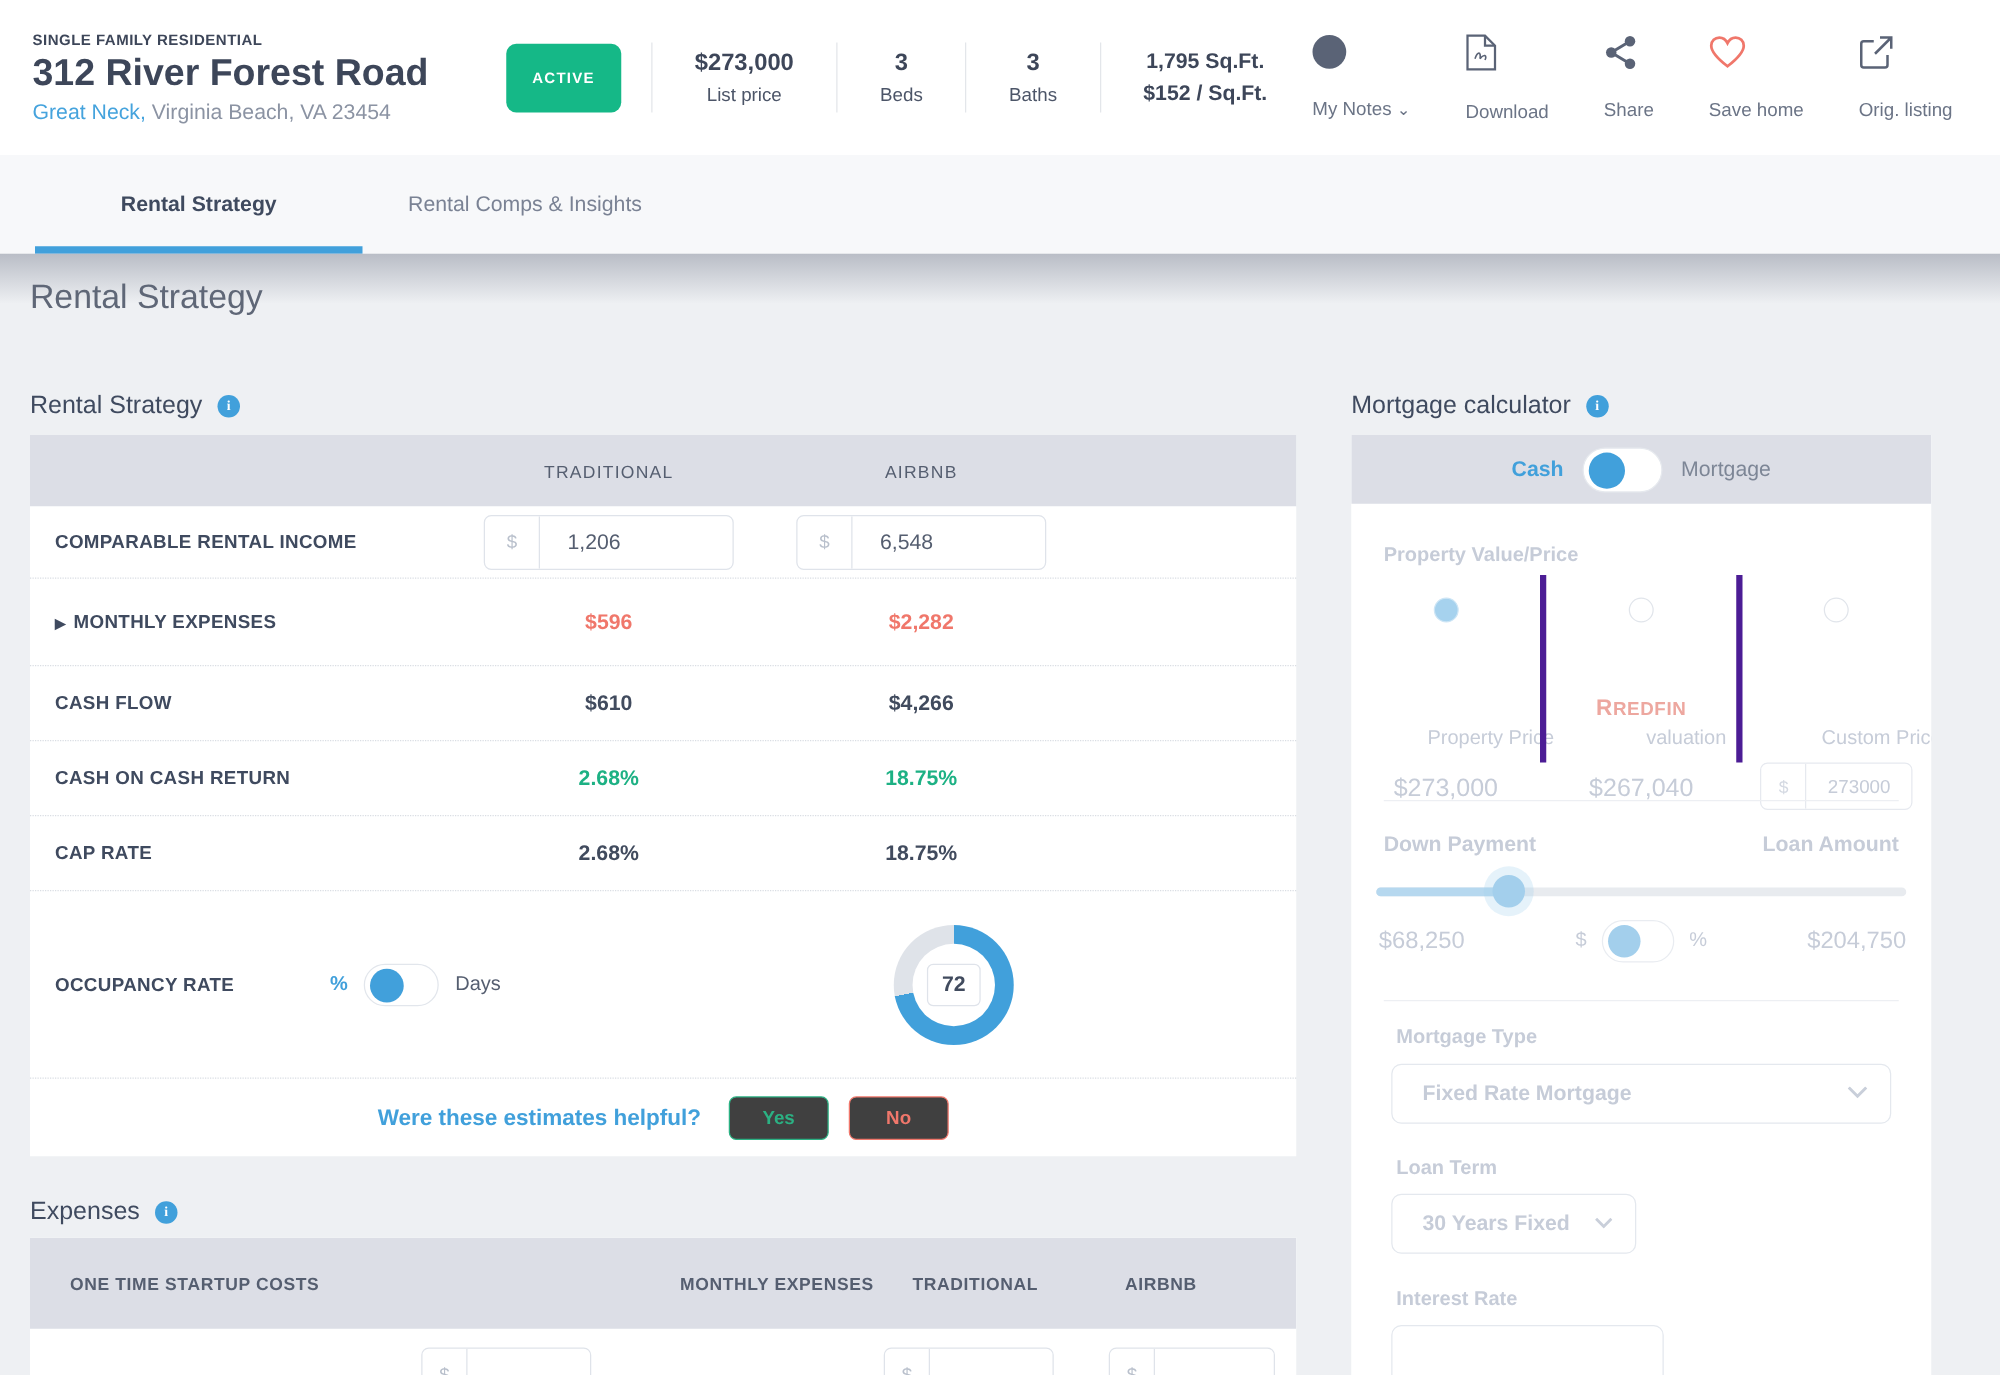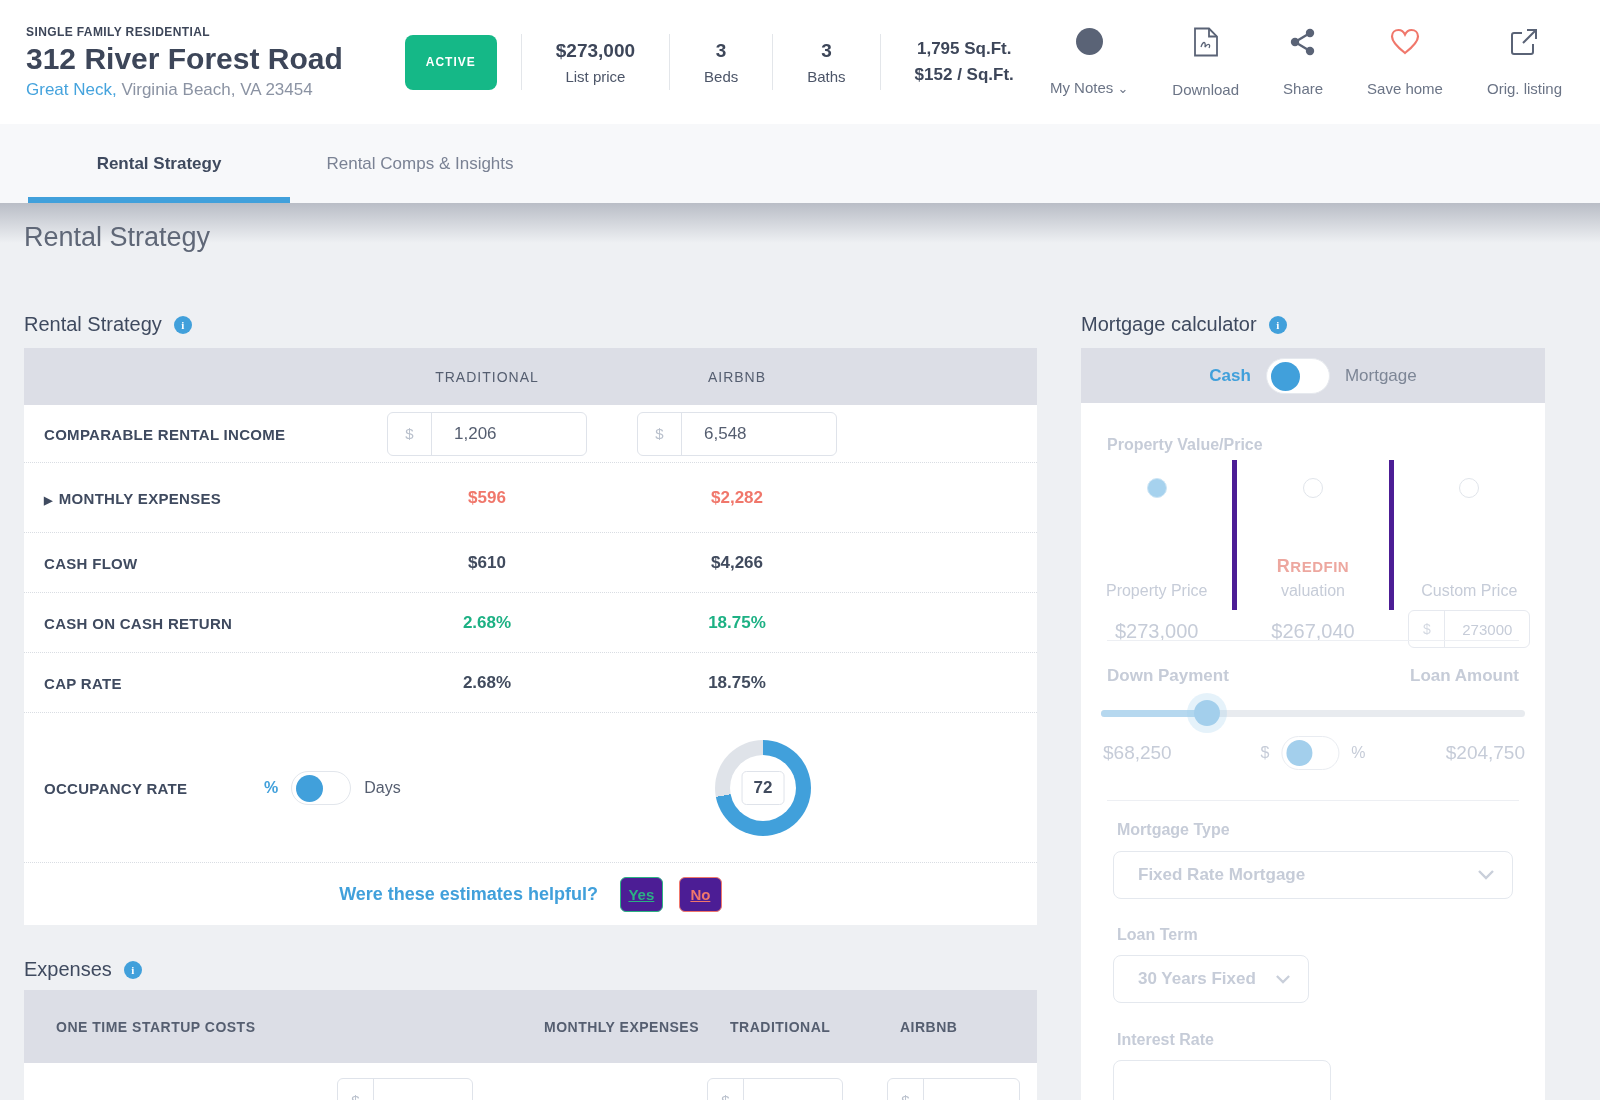--- a/index.html
+++ b/index.html
@@ -15,21 +15,21 @@
   .prop-loc .hood { color:#45a3dd; }
   .badge { background:#15b887; color:#fff; font-size:12px; font-weight:bold; letter-spacing:1px;
     border-radius:8px; width:92px; height:55px; display:flex; align-items:center; justify-content:center;
     margin-left:62px; }
   .vdiv { width:1px; height:56px; background:#e3e6ea; margin:0 24px; }
   .stat { text-align:center; padding:0 10px; }
   .stat .v { font-size:19px; font-weight:bold; color:#3d4659; }
   .stat .l { font-size:15px; color:#4c5568; margin-top:6px; }
   .stat.sq .v, .stat.sq .l { font-weight:bold; font-size:17px; color:#3d4659; }
   .actions { margin-left:auto; display:flex; align-items:center; gap:44px; padding-right:38px; }
-  .action { display:flex; flex-direction:column; align-items:center; gap:24px; cursor:pointer; }
+  .action { display:flex; flex-direction:column; gap:24px; cursor:pointer; }
   .action .lbl { font-size:15px; color:#6b7486; white-space:nowrap; }
   .notes-dot { width:27px; height:27px; border-radius:50%; background:#5a6376; }
   .chev-sm { font-size:13px; color:#6b7486; }
 
   
   .tabbar { position:absolute; top:124px; left:0; width:1600px; height:79px; background:#f7f8fa; }
   .tab { position:absolute; top:0; height:79px; display:flex; align-items:center; justify-content:center;
     font-size:17px; cursor:pointer; }
   .tab-1 { left:28px; width:262px; font-weight:bold; color:#3f4a5f; }
   .tab-1::after { content:''; position:absolute; left:0; bottom:0; width:100%; height:6px; background:#41a0db; }
@@ -77,22 +77,22 @@
   .donut { position:absolute; top:50%; transform:translateY(-50%); width:96px; height:96px; border-radius:50%; }
   .donut::before { content:''; position:absolute; inset:15px; background:#fff; border-radius:50%; }
   .donut .num { position:absolute; top:50%; left:50%; transform:translate(-50%,-50%);
     background:#fff; border:1px solid #dfe3ea; border-radius:5px; padding:6px 11px;
     font-size:17px; font-weight:bold; color:#414b5e; z-index:2; }
   .donut-trad { left:415px; } .donut-air { left:691px; }
 
   .feedback { position:absolute; left:0; top:514px; width:100%; height:63px; border-top:1px dotted #d9dde3;
     display:flex; align-items:center; justify-content:center; gap:16px; }
   .fb-q { color:#41a0db; font-size:18px; font-weight:bold; margin-right:6px; }
-  .fb-btn { width:43px; height:35px; border-radius:6px; background:#4c1d95; font-size:15px; font-weight:bold;
-    display:flex; align-items:center; justify-content:center; cursor:pointer;text-decoration:underline; }
+  .fb-btn { width:80px; height:35px; border-radius:6px; background:#404040; font-size:15px; font-weight:bold;
+    display:flex; align-items:center; justify-content:center; cursor:pointer; }
   .fb-yes { border:1.5px solid #2bb183; color:#2bb183; }
   .fb-no { border:1.5px solid #f0776b; color:#f0776b; }
 
   
   .expenses-card { left:24px; top:990px; width:1013px; height:110px; overflow:hidden; }
   .exp-head { position:absolute; top:0; left:0; width:100%; height:73px; background:#dcdee6; }
   .exp-head .h { position:absolute; top:50%; transform:translateY(-50%); font-size:14px; letter-spacing:.5px;
     color:#555e70; font-weight:bold; white-space:nowrap; }
   .eh-0 { left:20px;margin-left:12px; } .eh-1 { left:520px; } .eh-2 { left:706px; } .eh-3 { left:876px; }
   .exp-inp { position:absolute; top:88px; height:44px; border:1px solid #dfe3ea; border-radius:6px;
@@ -113,21 +113,21 @@
   .pv-title { position:absolute; left:26px; top:88px; font-size:16px; font-weight:bold; }
   .pv-cols { position:absolute; left:0; top:112px; width:100%; height:150px; display:flex; }
   .pv-col { flex:1; position:relative; text-align:center; }
   .pv-col + .pv-col { border-left:5px solid #4c1d95; }
   .radio { width:20px; height:20px; border-radius:50%; border:1.5px solid #e1e5eb; background:#fff;
     position:absolute; left:50%; transform:translateX(-50%); top:18px; cursor:pointer; }
   .radio.sel { background:#a6d2ee; border-color:#cde5f5; }
   .pv-brand { position:absolute; top:96px; width:100%; color:#eda79f; font-weight:bold; font-size:15px;
     letter-spacing:.5px; }
   .pv-brand .big { font-size:18px; }
-  .pv-label { position:absolute; top:122px; width:100%; font-size:16px; }
+  .pv-label { position:absolute; top:122px; width:100%; font-size:16px;margin-left:36px; }
   .pv-value { position:absolute; top:160px; width:100%; font-size:20px; }
   .pv-inp { position:absolute; top:150px; left:50%; transform:translateX(-50%); width:122px; height:38px;
     border:1px solid #e6e9ef; border-radius:6px; background:#fff; display:flex; overflow:hidden; }
   .pv-inp .c { width:36px; border-right:1px solid #e6e9ef; display:flex; align-items:center; justify-content:center;
     color:#d4d9e2; font-size:14px; }
   .pv-inp .v { flex:1; display:flex; align-items:center; justify-content:center; font-size:15px; color:#c6ccd8; }
 
   .hline { position:absolute; left:26px; right:26px; height:1px; background:#edeff3; }
   .dp-label { position:absolute; left:26px; top:318px; font-size:17px; font-weight:bold; }
   .la-label { position:absolute; right:26px; top:318px; font-size:17px; font-weight:bold; }

